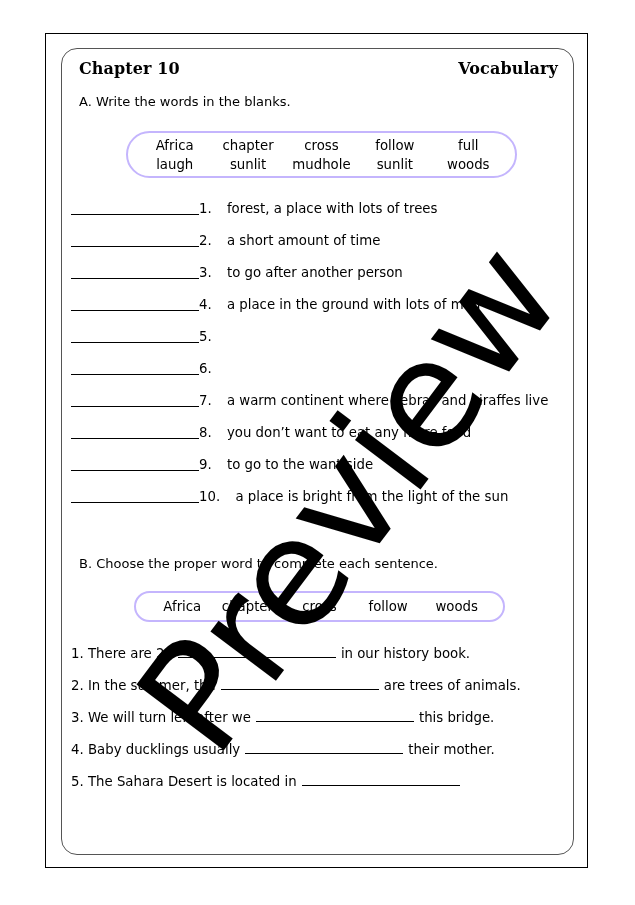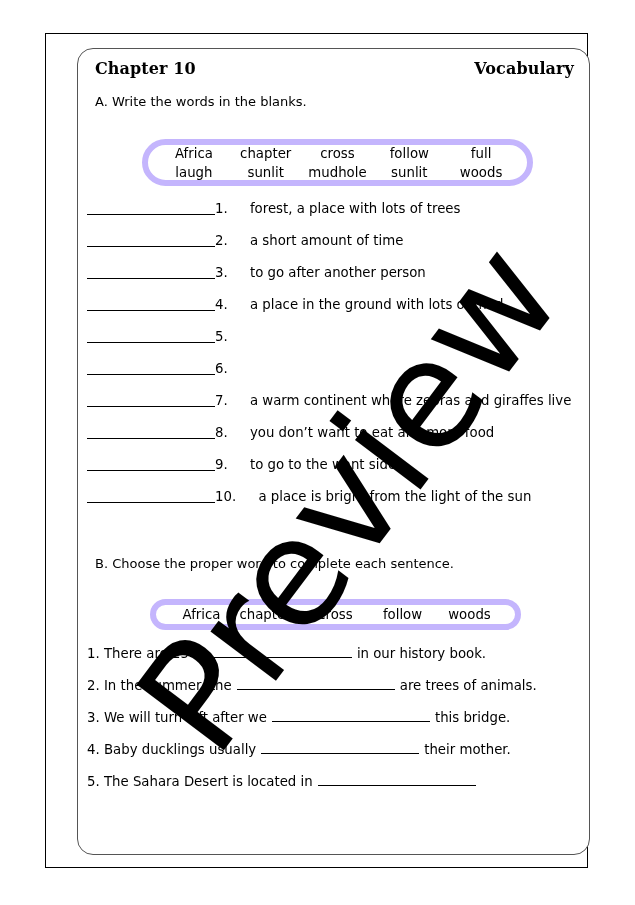--- a/index.html
+++ b/index.html
@@ -23,21 +23,21 @@
     left: 45px;
     top: 33px;
     width: 543px;
     height: 835px;
     border: 1px solid #000000;
     box-sizing: border-box;
     background: #ffffff;
   }
   .sheet-card {
     position: absolute;
-    left: 77px;
+    left: 61px;
     top: 48px;
     width: 513px;
     height: 807px;
     border: 1px solid #555555;
     border-radius: 16px;
     box-sizing: border-box;
     background: #ffffff;
     overflow: hidden;
     text-decoration: underline;
   }
@@ -67,24 +67,23 @@
     left: 17px;
     font-size: 13px;
     white-space: nowrap;
   }
   #instruction-a { top: 45px; }
   #instruction-b { top: 507px; }
 
   
   .word-bank {
     position: absolute;
-    border: 6px solid #c4b5fd;
+    border: 2px solid #c4b5fd;
     box-sizing: border-box;
     background: transparent;
-    margin-top: 8px;
   }
   #word-bank-a {
     left: 64px;
     top: 82px;
     width: 391px;
     height: 47px;
     border-radius: 24px;
   }
   #word-bank-b {
     left: 72px;
@@ -128,21 +127,21 @@
     font-size: 13.3px;
     white-space: nowrap;
   }
   .answer-blank {
     display: inline-block;
     width: 128px;
     border-bottom: 1.4px solid #000000;
     height: 13px;
     flex: none;
   }
-  .def-text { margin-left: 18px; }
+  .def-text { margin-left: 11px; }
 
   
   #section-b-list {
     position: absolute;
     left: 9px;
     top: 596px;
     width: 500px;
   }
   .sent-row {
     height: 32px;

